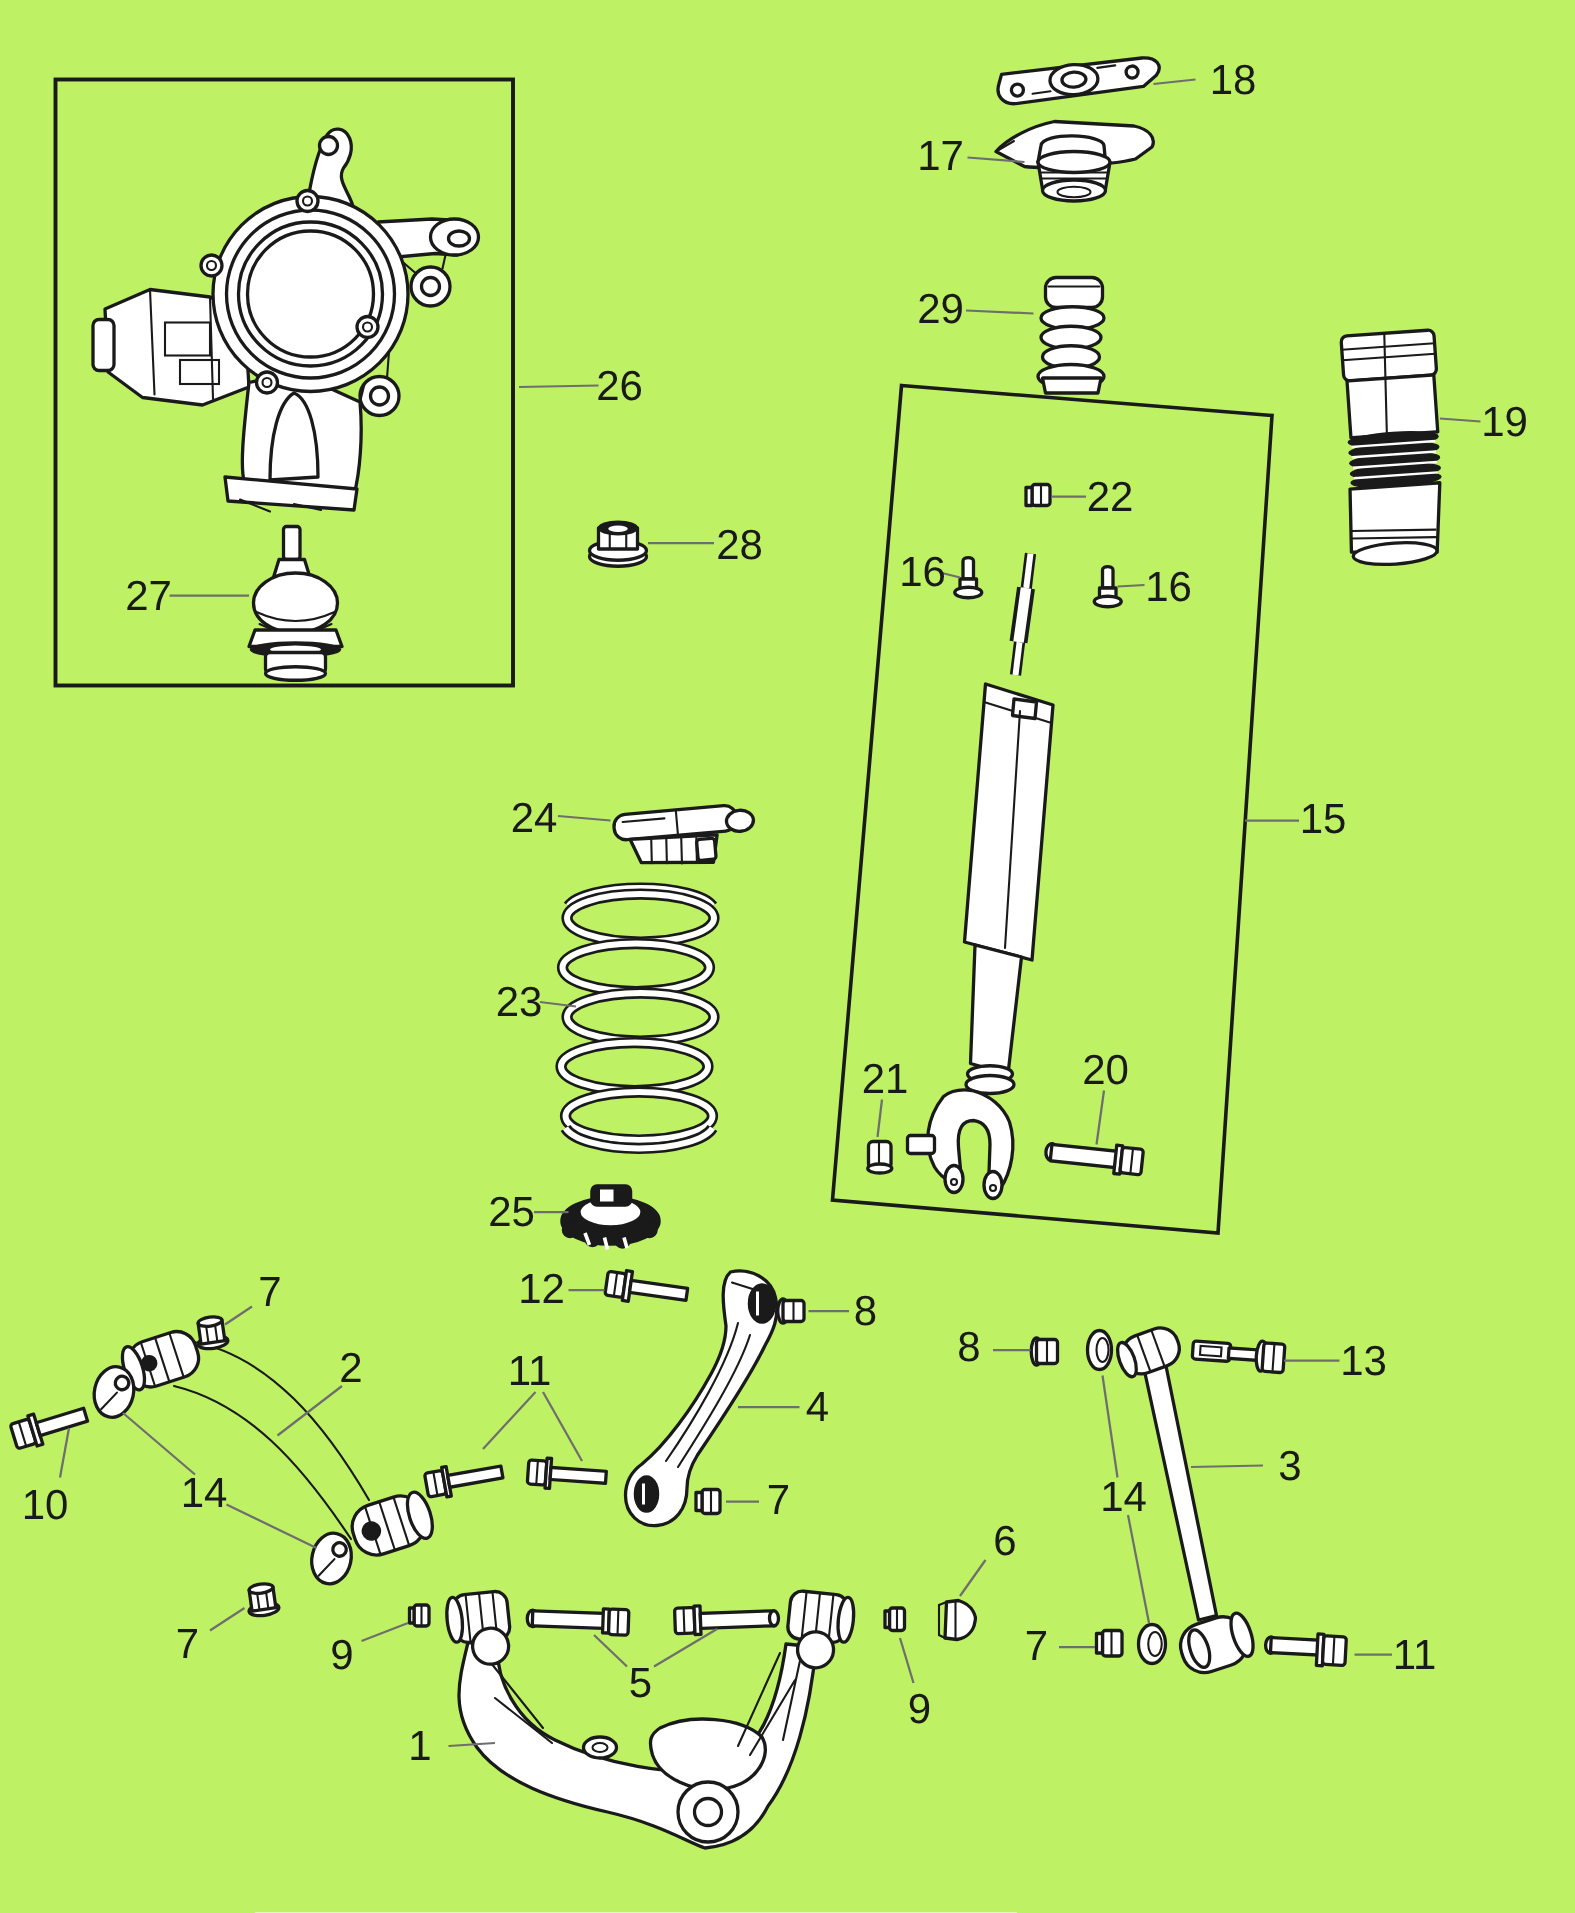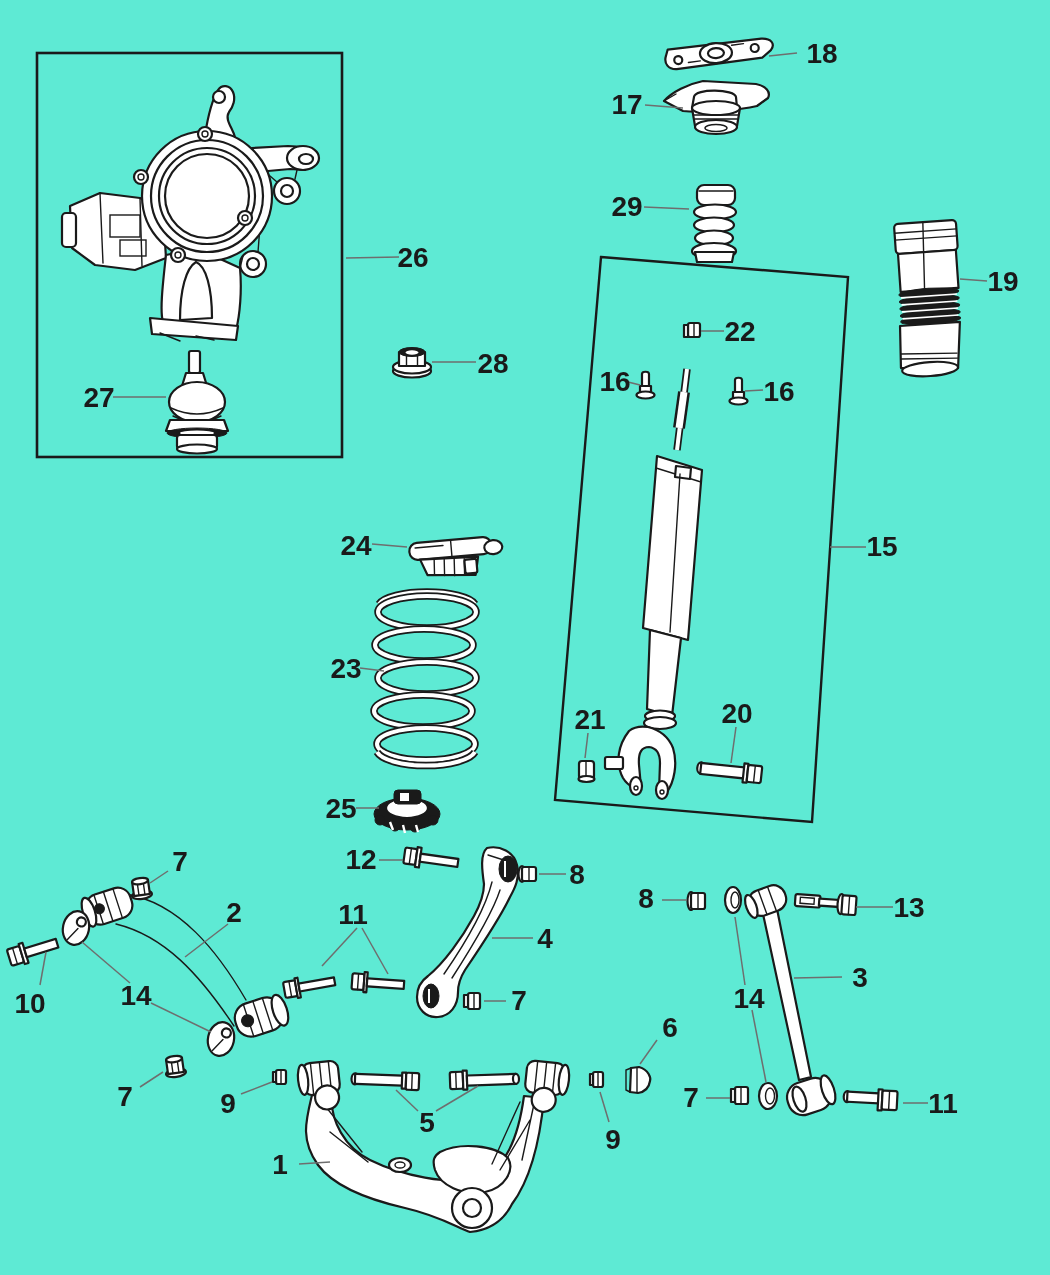--- a/index.html
+++ b/index.html
@@ -1,17 +1,17 @@
 <!DOCTYPE html>
 <html><head>
 <meta charset="utf-8">
 <style>
   html,body{margin:0;padding:0;background:#fff;}
-  #stage{position:relative;width:1050px;height:1275px;background:#5eead4;overflow:hidden;
-         font-family:"Liberation Sans",sans-serif;font-weight:bold;}
+  #stage{position:relative;width:1050px;height:1275px;background:#bef264;overflow:hidden;
+         font-family:"Liberation Sans",sans-serif;}
   svg text{font-family:"Liberation Sans",sans-serif;}
   .part{stroke:#1a1a1a;stroke-width:2.2;fill:#fff;stroke-linejoin:round;stroke-linecap:round;}
   .thin{stroke:#1a1a1a;stroke-width:1.4;fill:none;stroke-linecap:round;}
   .dark{fill:#1a1a1a;stroke:#1a1a1a;stroke-width:1;}
   .tube-b{fill:none;stroke:#1a1a1a;stroke-width:7.5;}
   .tube-w{fill:none;stroke:#ffffff;stroke-width:4;}
 </style>
 </head>
 <body>
 

